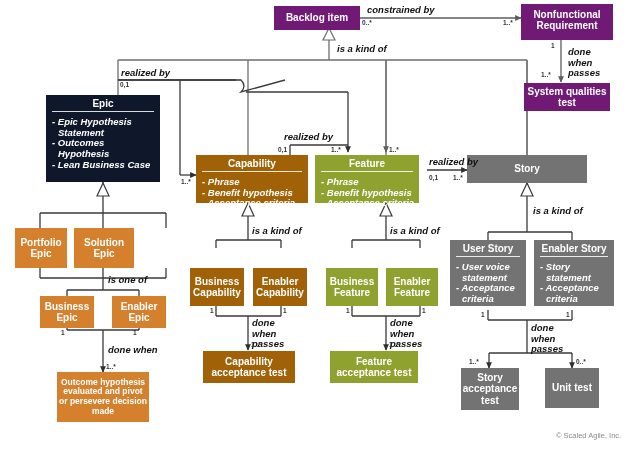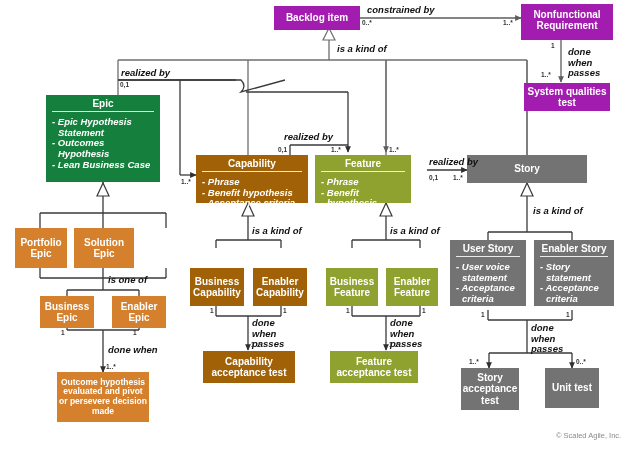--- a/index.html
+++ b/index.html
@@ -8,22 +8,22 @@
   svg#wires{position:absolute;left:0;top:0;width:640px;height:449px;}
 
   .node{position:absolute;box-sizing:border-box;color:#fff;text-align:center;
         font-weight:bold;line-height:1.12;}
   .node .hd{display:block;padding:3px 2px 2px;font-size:10px;}
   .node .rule{height:1px;background:rgba(255,255,255,.85);margin:0 6px 3px;}
   .node ul{margin:0;padding:2px 3px 4px 6px;list-style:none;text-align:left;font-size:9.5px;font-style:italic;}
   .node ul li{text-indent:-6px;padding-left:6px;margin-bottom:0px;}
   .plain{display:flex;align-items:center;justify-content:center;font-size:10px;padding:2px;}
 
-  .gray{background:#a21caf;}
-  .orange{background:#15803d;}
+  .gray{background:#701a75;}
+  .orange{background:#0f172a;}
   .orange2{background:#d4802c;}
   .teal{background:#a16207;}
   .olive{background:#8fa12e;}
   .red{background:#737373;}
 
   .lbl{position:absolute;font-size:9.5px;font-style:italic;font-weight:bold;color:#111;
        line-height:1.12;white-space:nowrap;}
   .mult{position:absolute;font-size:6.5px;font-weight:bold;color:#333;white-space:nowrap;}
   .copy{position:absolute;font-size:7.5px;color:#8a8a8a;font-weight:normal;font-style:normal;}
 </style>
@@ -159,21 +159,21 @@
   <div class="node teal" style="left:196px;top:155px;width:112px;height:48px;">
     <span class="hd">Capability</span>
     <div class="rule"></div>
     <ul>
       <li>- Phrase</li>
       <li>- Benefit hypothesis</li>
       <li>- Acceptance criteria</li>
     </ul>
   </div>
 
-  <div class="node olive" style="left:315px;top:155px;width:96px;height:48px;">
+  <div class="node olive" style="left:315px;top:155px;width:104px;height:48px;">
     <span class="hd">Feature</span>
     <div class="rule"></div>
     <ul>
       <li>- Phrase</li>
       <li>- Benefit hypothesis</li>
       <li>- Acceptance criteria</li>
     </ul>
   </div>
 
   <div class="node red plain" style="left:467px;top:155px;width:120px;height:28px;">

